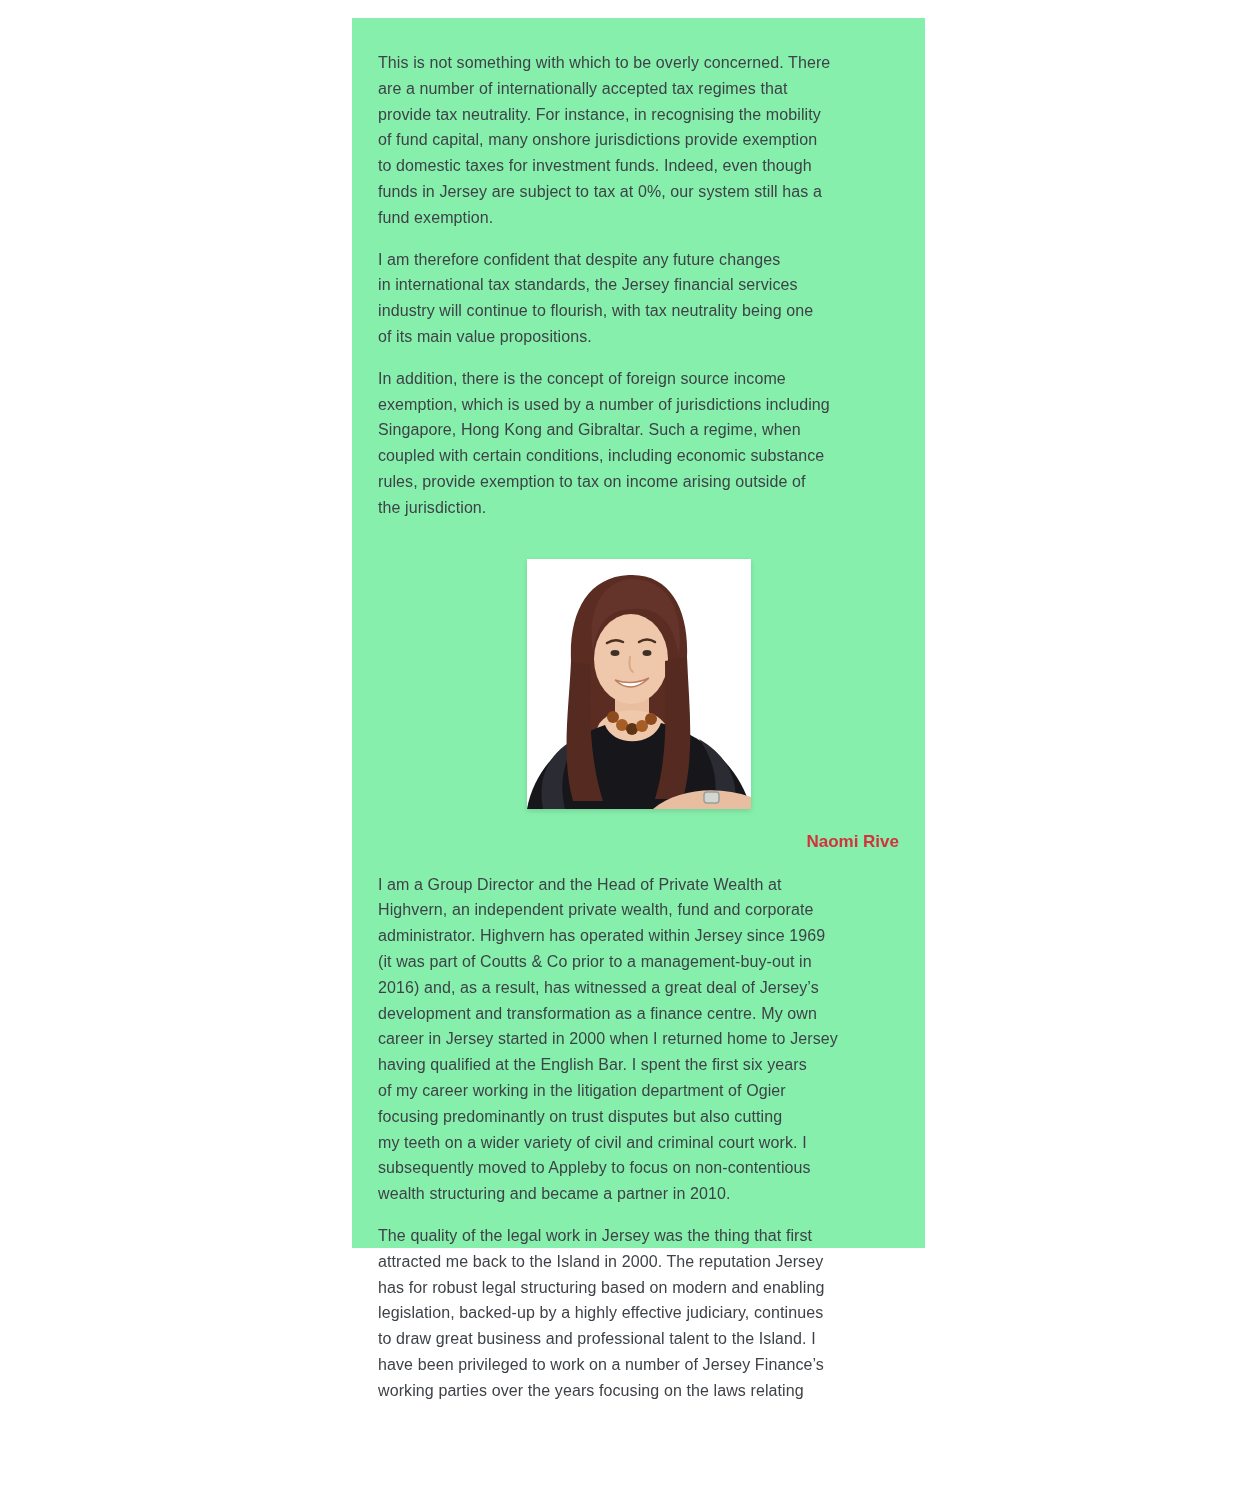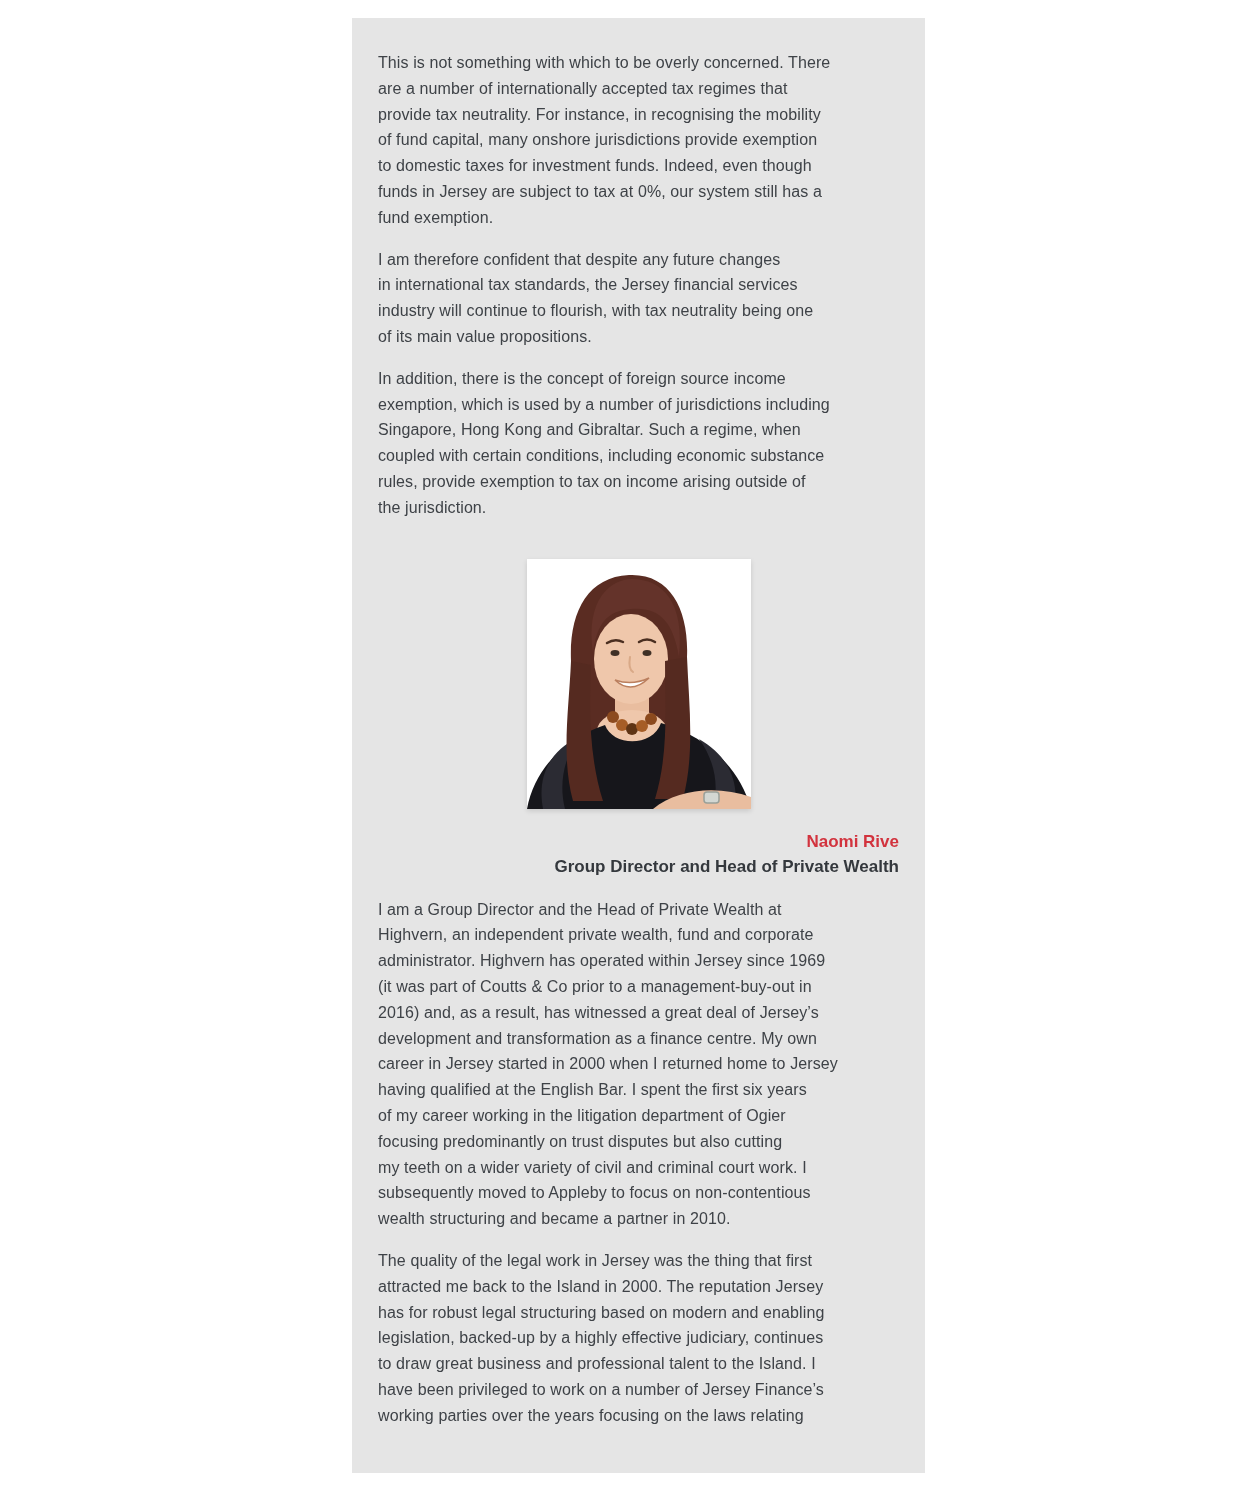--- a/index.html
+++ b/index.html
@@ -13,23 +13,23 @@
     width: 1256px;
     height: 1496px;
     background: #ffffff;
     overflow: hidden;
   }
   .card {
     position: absolute;
     left: 352px;
     top: 18px;
     width: 573px;
-    height: 1455px;
+    height: 1230px;
     box-sizing: border-box;
-    background: #e5e5e5;
+    background: #86efac;
     padding: 32px 26px 0 26px;
   }
   .para {
     margin: 0 0 16px 0;
     font-size: 16px;
     line-height: 25.8px;
     color: #3e4247;
     white-space: pre-line;
     letter-spacing: 0.1px;
   }
@@ -117,21 +117,20 @@
         <circle cx="124" cy="160" r="6" fill="#8c4a1e"></circle>
 
         <path d="M126 250 C 150 230 190 226 224 238 L 224 250 Z" fill="#e9bd9f"></path>
 
         <rect x="177" y="233" width="15" height="11" rx="3" fill="#d3d7d2" stroke="#99a099" stroke-width="1.5"></rect>
       </svg>
     </figure>
 
     <div class="caption">
       <div class="caption-name">Naomi Rive</div>
-      <div class="caption-title">Group Director and Head of Private Wealth</div>
     </div>
 
     <p class="para">I am a Group Director and the Head of Private Wealth at
 Highvern, an independent private wealth, fund and corporate
 administrator. Highvern has operated within Jersey since 1969
 (it was part of Coutts &amp; Co prior to a management-buy-out in
 2016) and, as a result, has witnessed a great deal of Jersey’s
 development and transformation as a finance centre. My own
 career in Jersey started in 2000 when I returned home to Jersey
 having qualified at the English Bar. I spent the first six years

